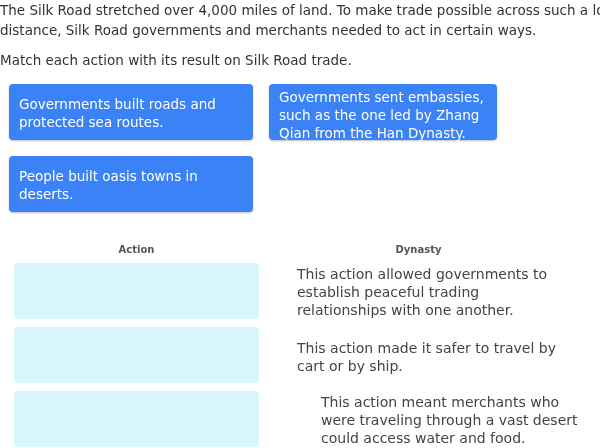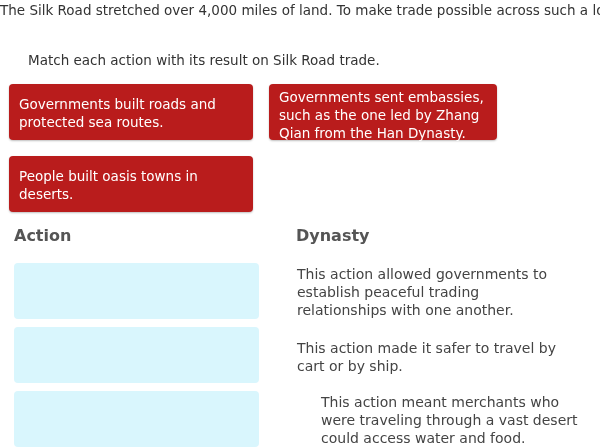--- a/index.html
+++ b/index.html
@@ -28,46 +28,46 @@
     }
     .instruction {
       position: absolute;
       left: 0;
       top: 50px;
       font-size: 13.5px;
       line-height: 20px;
       color: #333333;
       margin: 0;
       white-space: nowrap;
-      padding-left: 28px;
     }
     .tile {
       position: absolute;
-      background: #b91c1c;
+      background: #3b82f6;
       color: #ffffff;
       border-radius: 4px;
       font-size: 13.5px;
       line-height: 18px;
       padding: 4px 10px 0 10px;
       box-sizing: border-box;
       box-shadow: 0 1px 2px rgba(0,0,0,0.25);
       cursor: grab;
     }
     .tile span { display: block; }
     #tile-0 { left: 9px; top: 84px; width: 244px; height: 56px; padding-top: 11px; }
     #tile-1 { left: 269px; top: 84px; width: 228px; height: 56px; padding-top: 4px; line-height: 18px; }
     #tile-2 { left: 9px; top: 156px; width: 244px; height: 56px; padding-top: 11px; }
 
     .col-header {
       position: absolute;
-      top: 227px;
-      font-size: 16px;
+      top: 241px;
+      font-size: 10px;
       font-weight: bold;
       color: #555555;
       line-height: 18px;
+      text-align: center;
     }
     #hdr-action { left: 14px; width: 245px; }
     #hdr-result { left: 296px; width: 245px; }
 
     .drop {
       position: absolute;
       left: 14px;
       width: 245px;
       height: 56px;
       background: #d9f6fd;
@@ -88,20 +88,21 @@
     }
     #result-0 { top: 265px; }
     #result-1 { top: 339px; }
     #result-2 { top: 393px; margin-left: 24px; }
   </style>
 </head>
 <body>
 
 <div class="intro">
   <div>The Silk Road stretched over 4,000 miles of land. To make trade possible across such a long</div>
+  <div>distance, Silk Road governments and merchants needed to act in certain ways.</div>
 </div>
 
 <div class="instruction">Match each action with its result on Silk Road trade.</div>
 
 <div id="tile-0" class="tile">
   <span>Governments built roads and</span>
   <span>protected sea routes.</span>
 </div>
 
 <div id="tile-1" class="tile">

